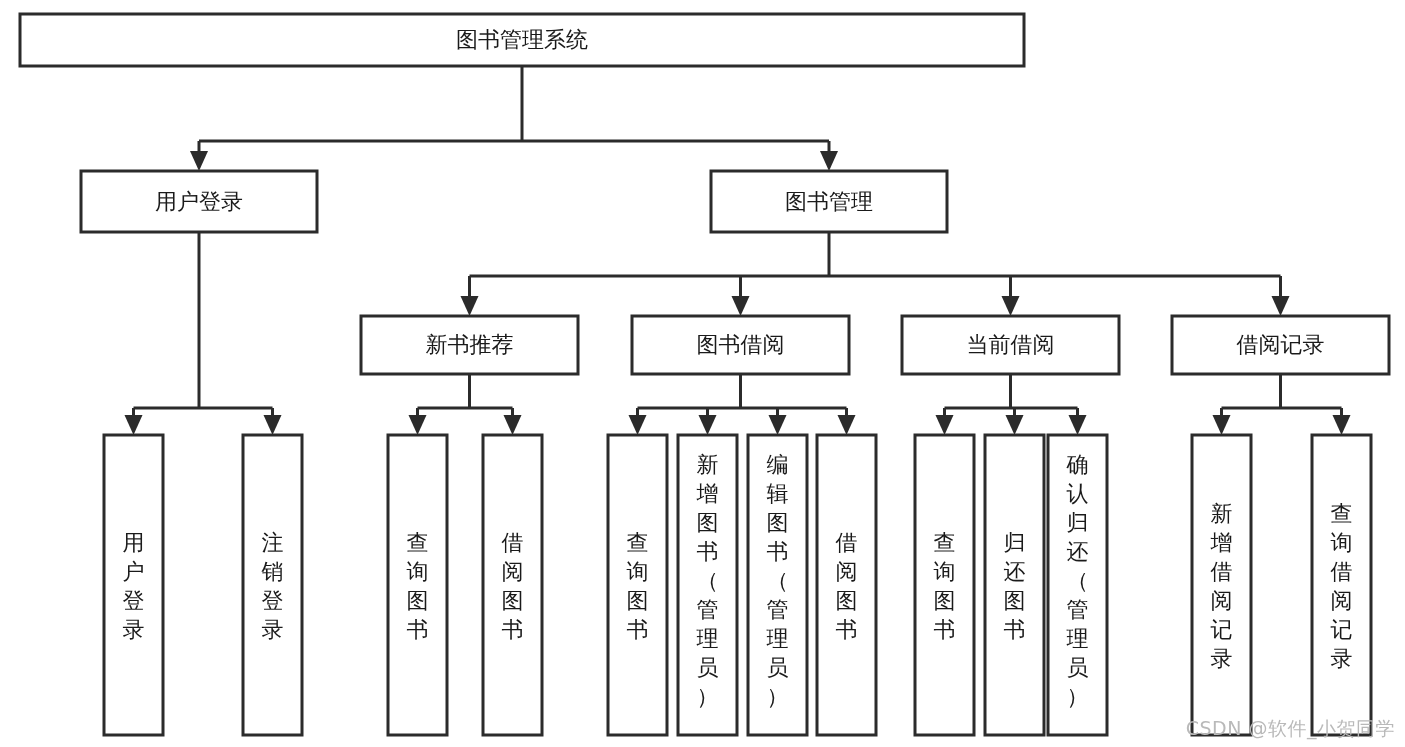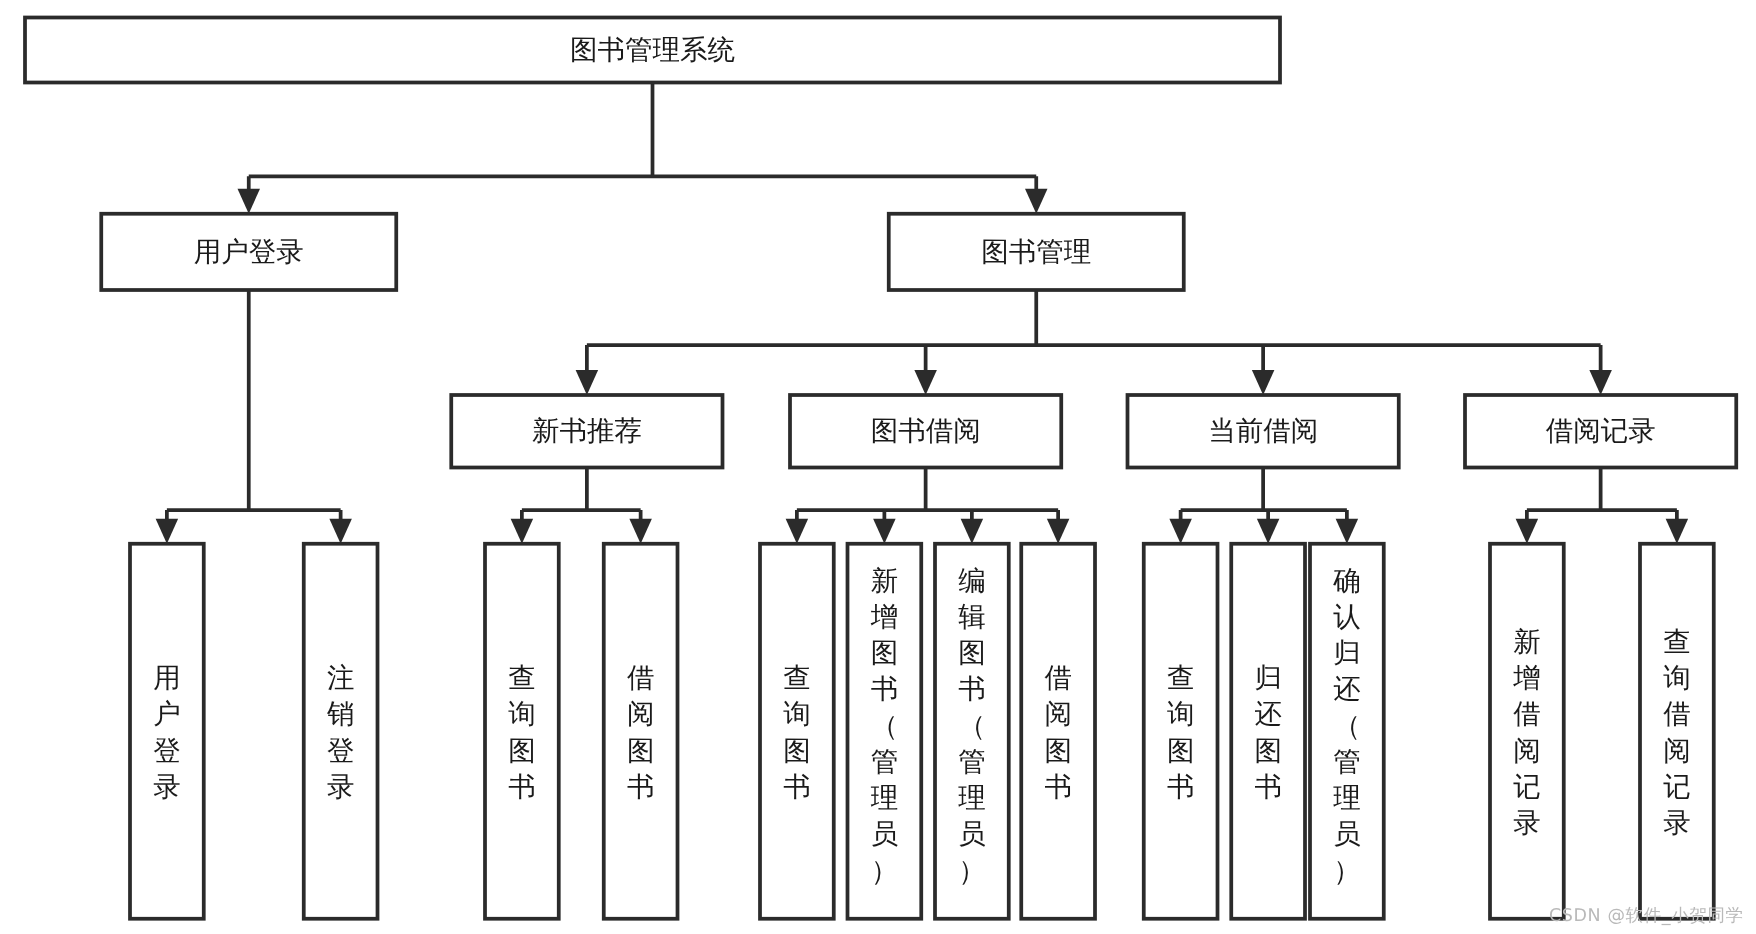--- a/index.html
+++ b/index.html
@@ -52,21 +52,21 @@
     font-family: "DejaVu Sans", "Liberation Sans", sans-serif;
     font-size: 22px;
     fill: #1a1a1a;
     text-anchor: middle;
   }
   .watermark-text {
     position: absolute;
     right: 10px;
     bottom: 5px;
     font-family: "DejaVu Sans", "Liberation Sans", sans-serif;
-    font-size: 14px;
+    font-size: 19px;
     color: #b9b9b9;
     white-space: nowrap;
     letter-spacing: 0.5px;
     user-select: none;
   }
 </style>
 </head>
 <body>
 
 <div id="diagram-root">

